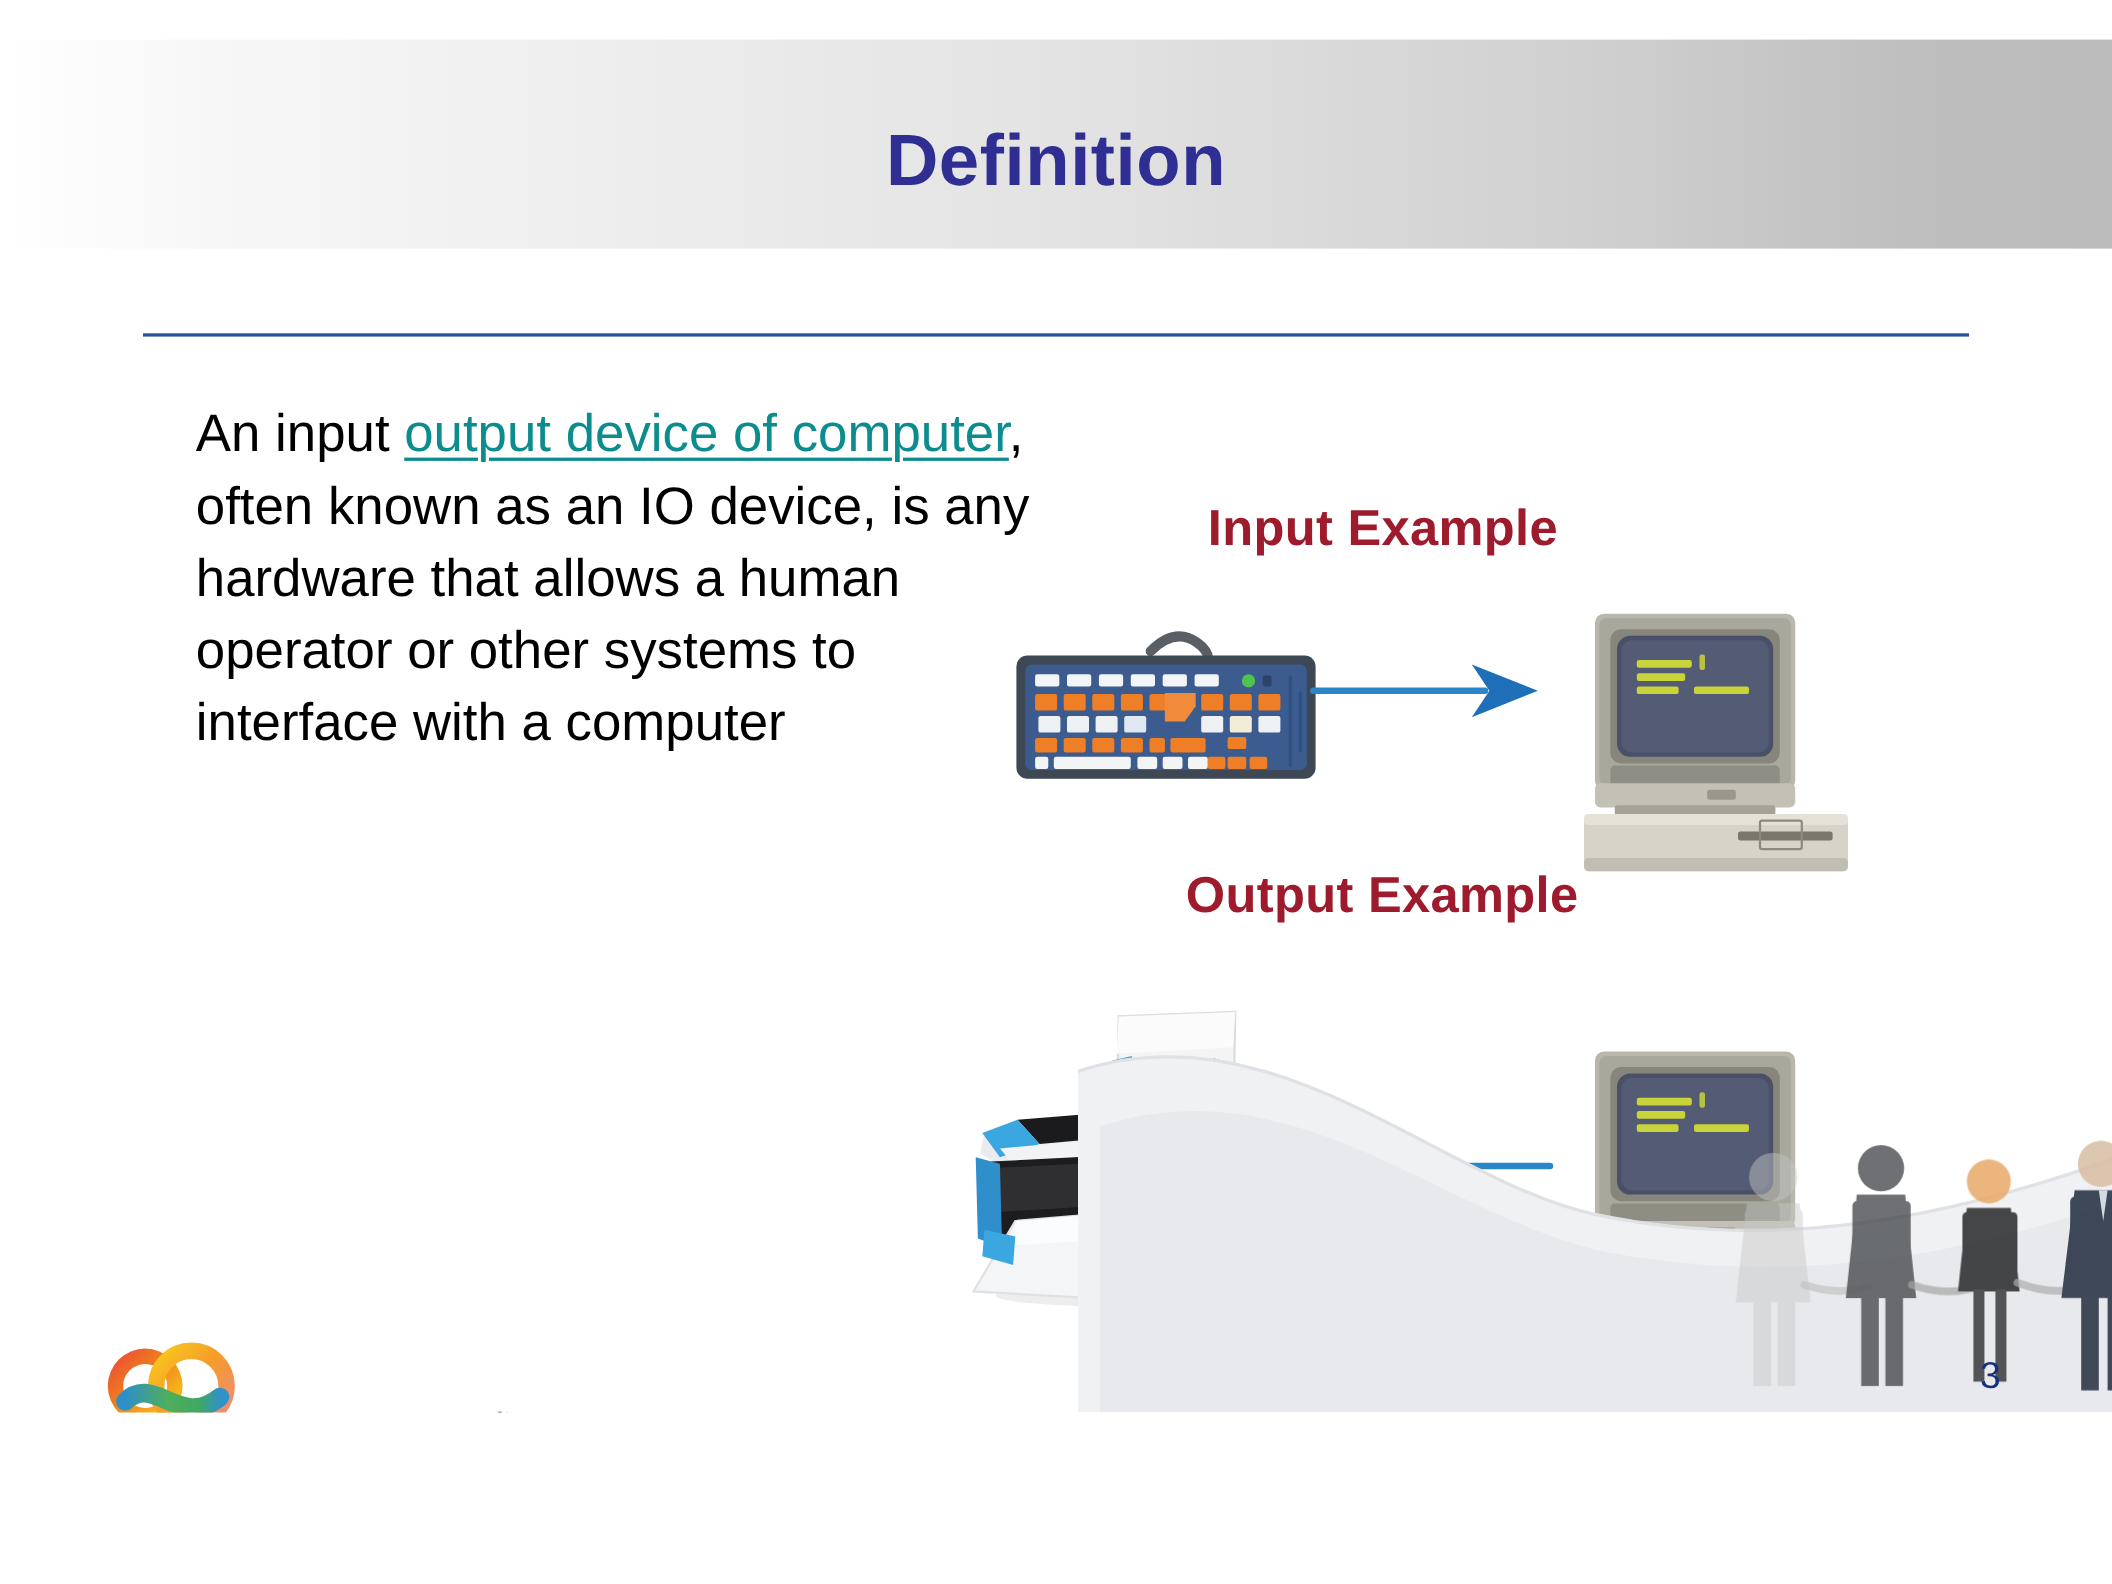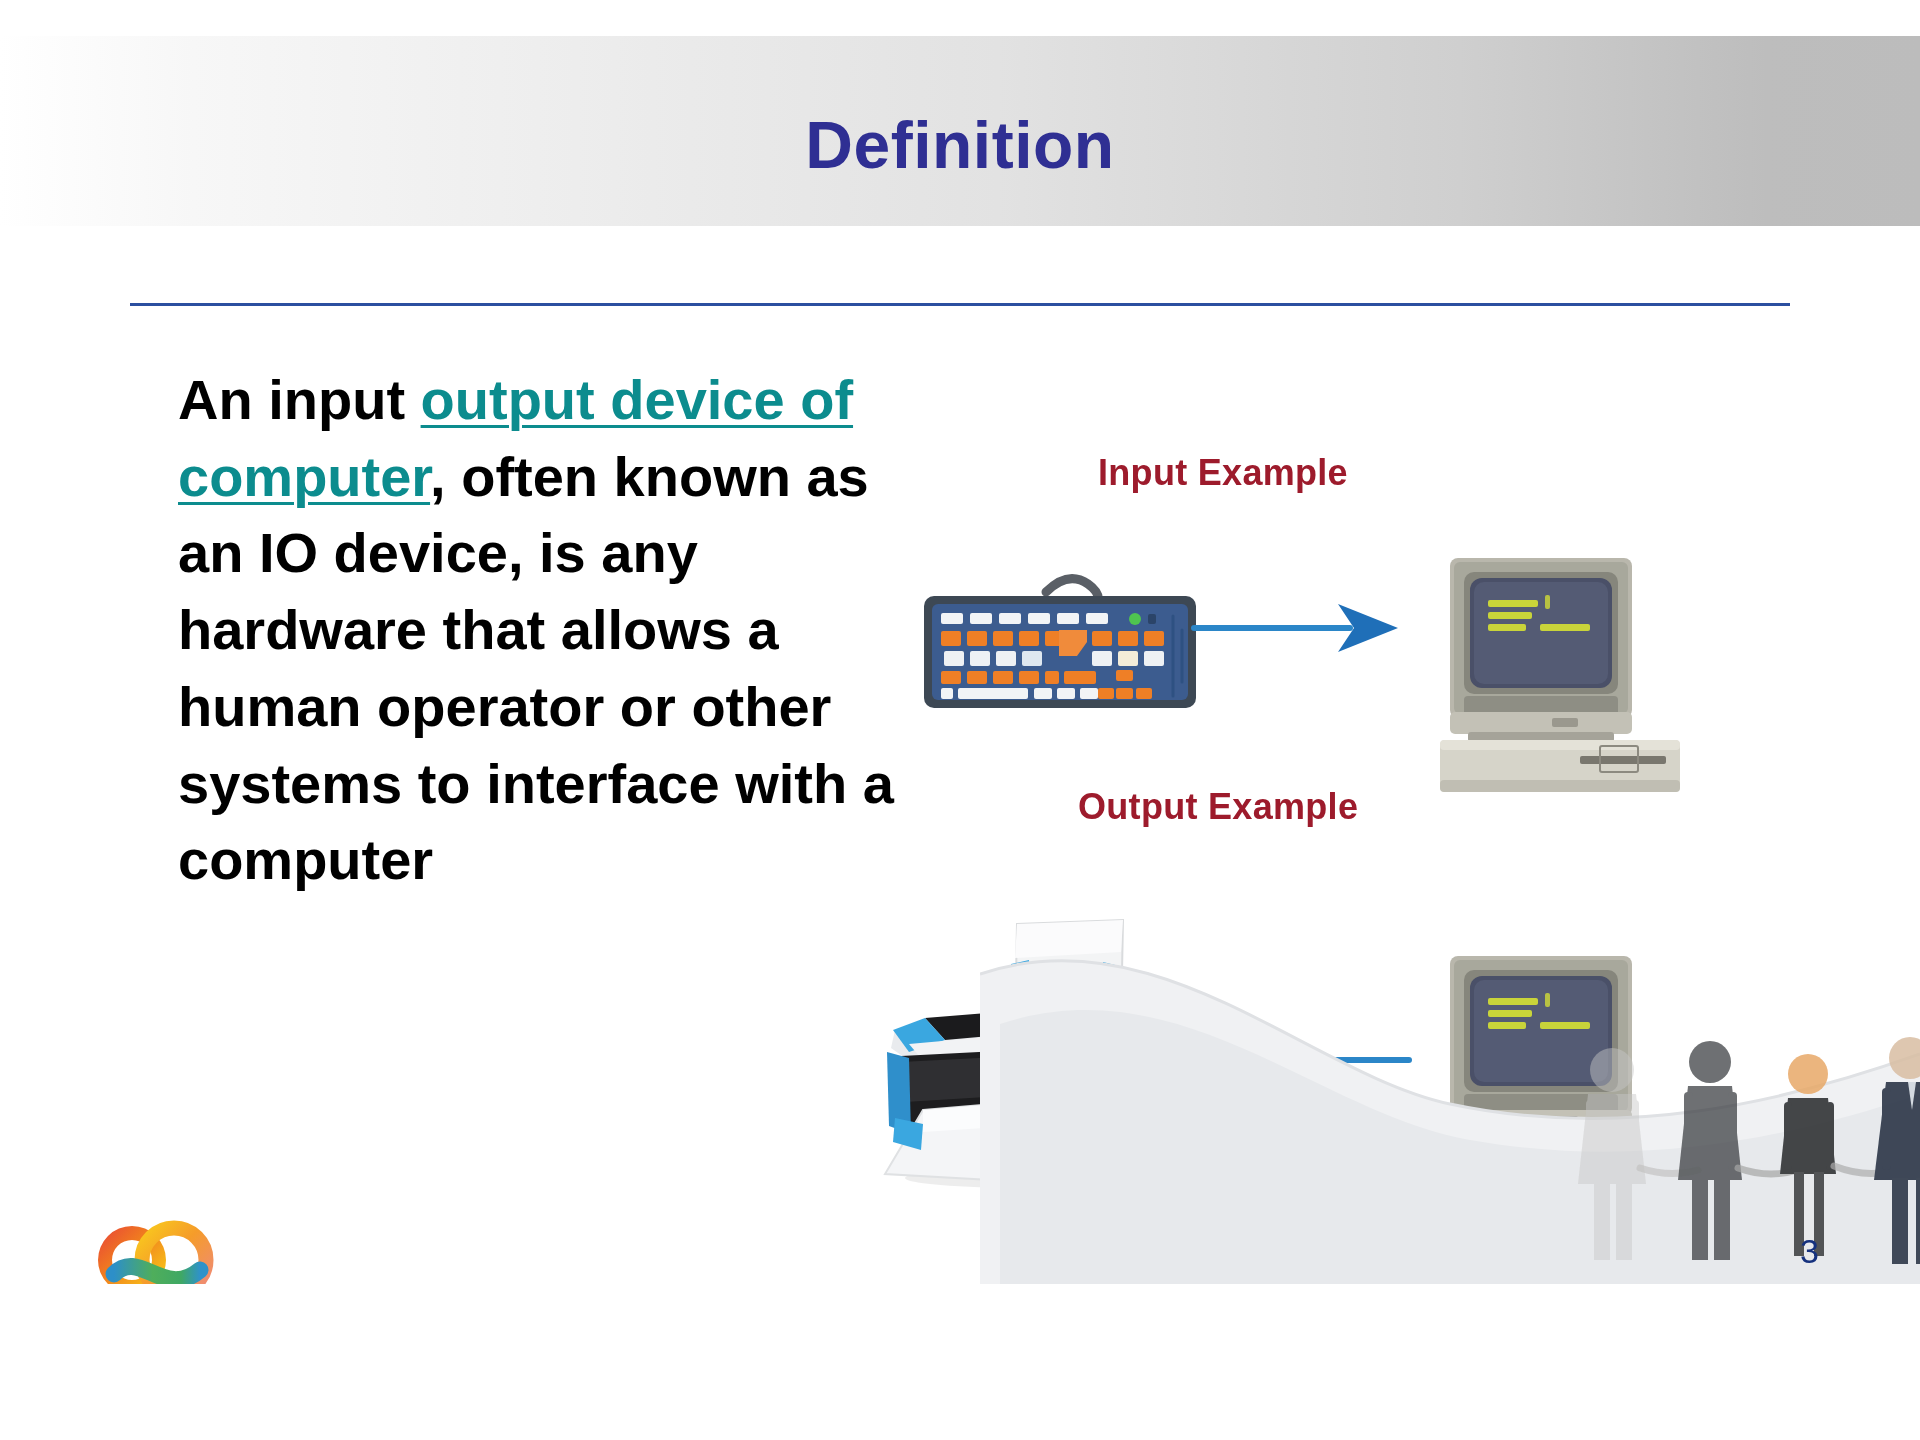--- a/index.html
+++ b/index.html
@@ -53,36 +53,36 @@
     height: 0;
     border-top: 3px solid #2b4fa0;
   }
 
   
   .body-text {
     position: absolute;
     left: 178px;
     top: 362px;
     width: 760px;
-    font-size: 56px;
+    font-size: 48px;
     line-height: 1.37;
     color: #000000;
-    font-weight: 700;
+    font-weight: 400;
   }
   .body-text .link {
     color: #0c8c8e;
     text-decoration: underline;
     text-decoration-thickness: 3px;
     text-underline-offset: 6px;
   }
 
   
   .caption {
     position: absolute;
-    font-size: 36px;
+    font-size: 46px;
     font-weight: bold;
     color: #9d1b2c;
     letter-spacing: 0.3px;
     white-space: nowrap;
   }
   #caption-input  { left: 1098px; top: 452px; }
   #caption-output { left: 1078px; top: 786px; }
 
   
   .arrow-svg { position: absolute; }

